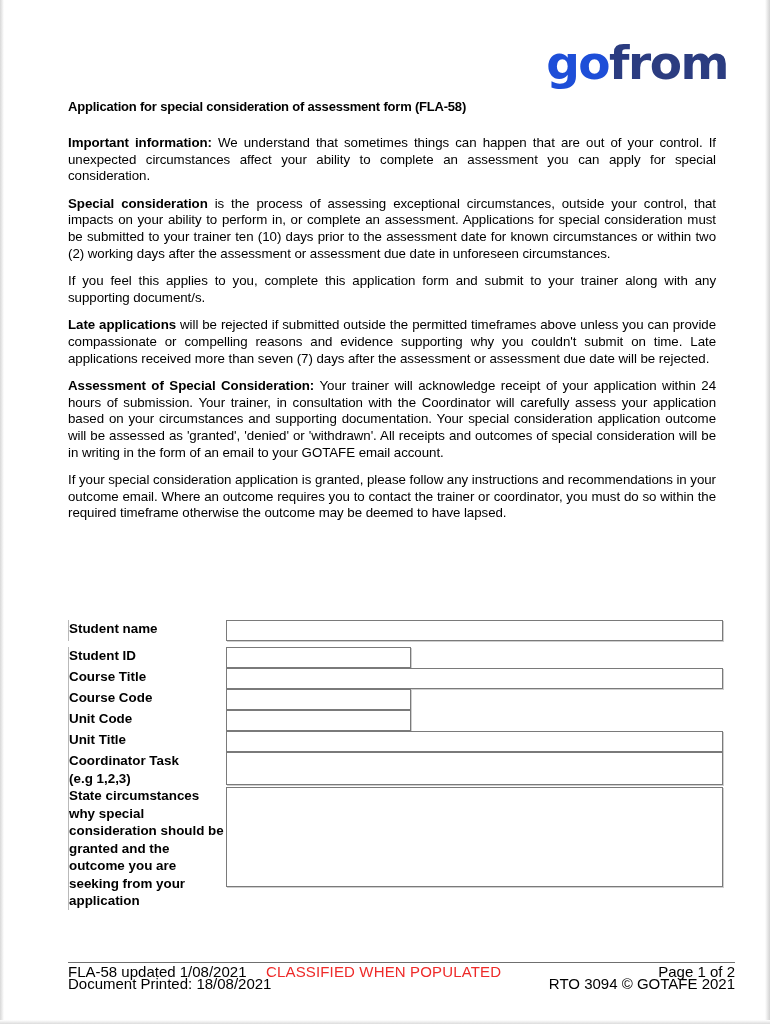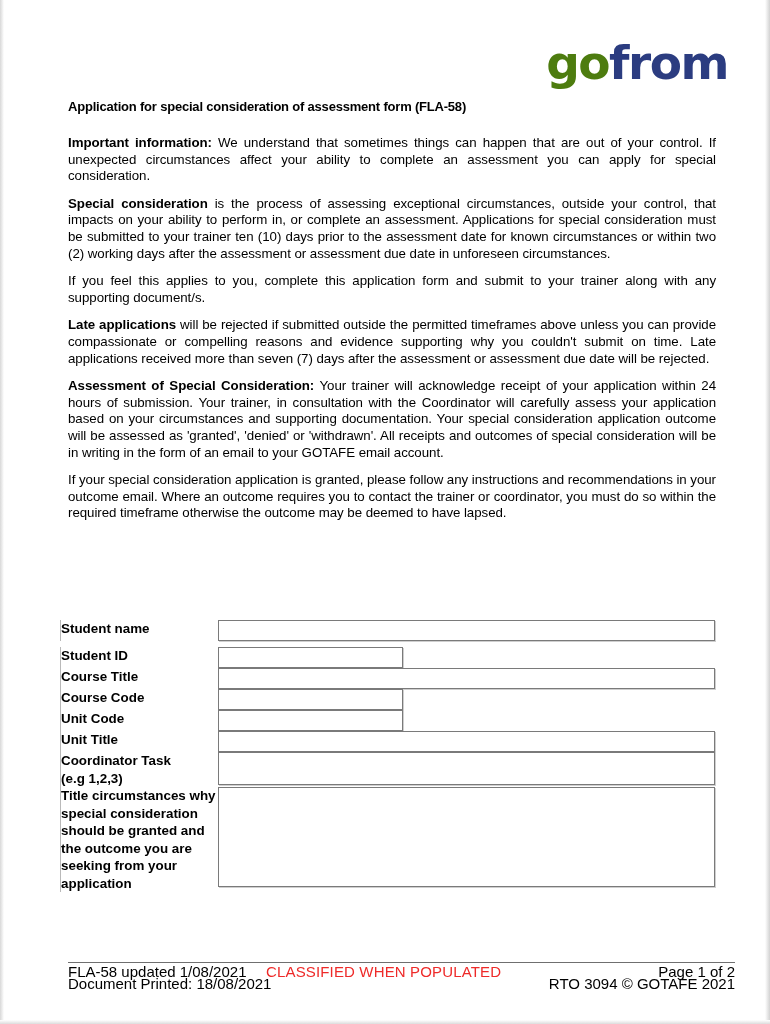--- a/index.html
+++ b/index.html
@@ -50,21 +50,21 @@
     display: flex;
     align-items: center;
   }
   .logo-text {
     font-family: "DejaVu Sans", sans-serif;
     font-size: 47px;
     font-weight: bold;
     letter-spacing: -1.5px;
     line-height: 1;
   }
-  .logo-go { color: #4d7c0f; }
+  .logo-go { color: #1d4ed8; }
   .logo-tafe { color: #2b3c80; }
 
   
   .doc-title {
     position: absolute;
     left: 68px;
     top: 99px;
     width: 660px;
     font-size: 13px;
     font-weight: bold;
@@ -90,21 +90,21 @@
   .b { font-weight: bold; }
   a.link {
     color: #2222cc;
     text-decoration: underline;
     word-break: break-all;
   }
 
   
   .form-table {
     position: absolute;
-    left: 60px;
+    left: 68px;
     top: 620px;
     width: 658px;
     border-collapse: collapse;
   }
   .form-table td {
     vertical-align: top;
     padding: 0;
   }
   .label-cell {
     width: 157px;
@@ -247,21 +247,21 @@
         <td class="label-cell">
           <span>Coordinator Task</span><br>
           <span>(e.g 1,2,3)</span>
         </td>
         <td class="field-cell">
           <div class="fbox w-full h-task"></div>
         </td>
       </tr>
 
       <tr>
-        <td class="label-cell">Title circumstances why special consideration should be granted and the outcome you are seeking from your application</td>
+        <td class="label-cell">State circumstances why special consideration should be granted and the outcome you are seeking from your application</td>
         <td class="field-cell">
           <div class="fbox w-full h-big"></div>
         </td>
       </tr>
     </tbody>
   </table>
 
   <div class="footer">
     <div class="footer-rule"></div>
     <div class="footer-grid">

